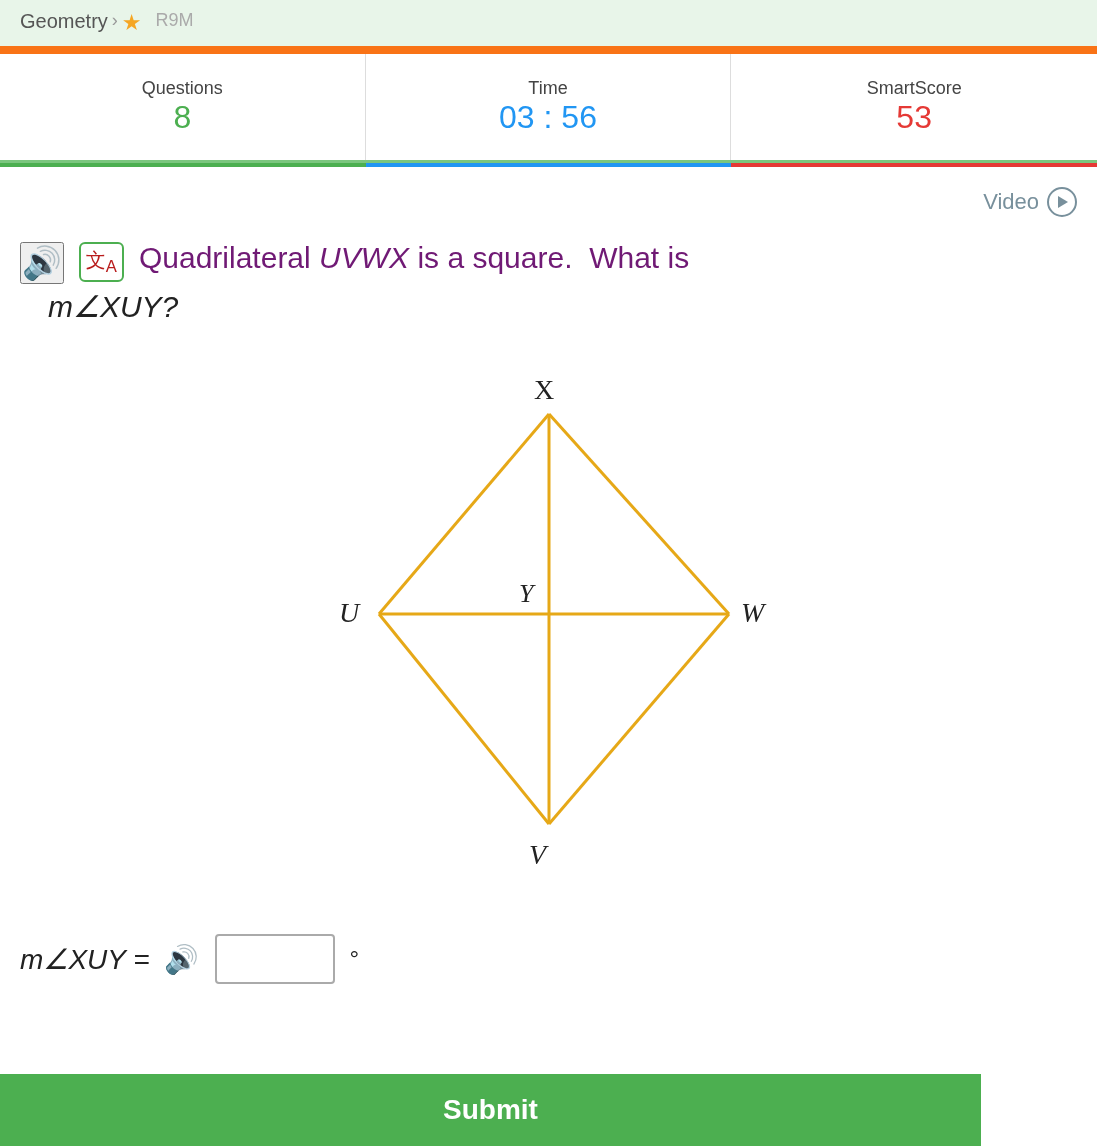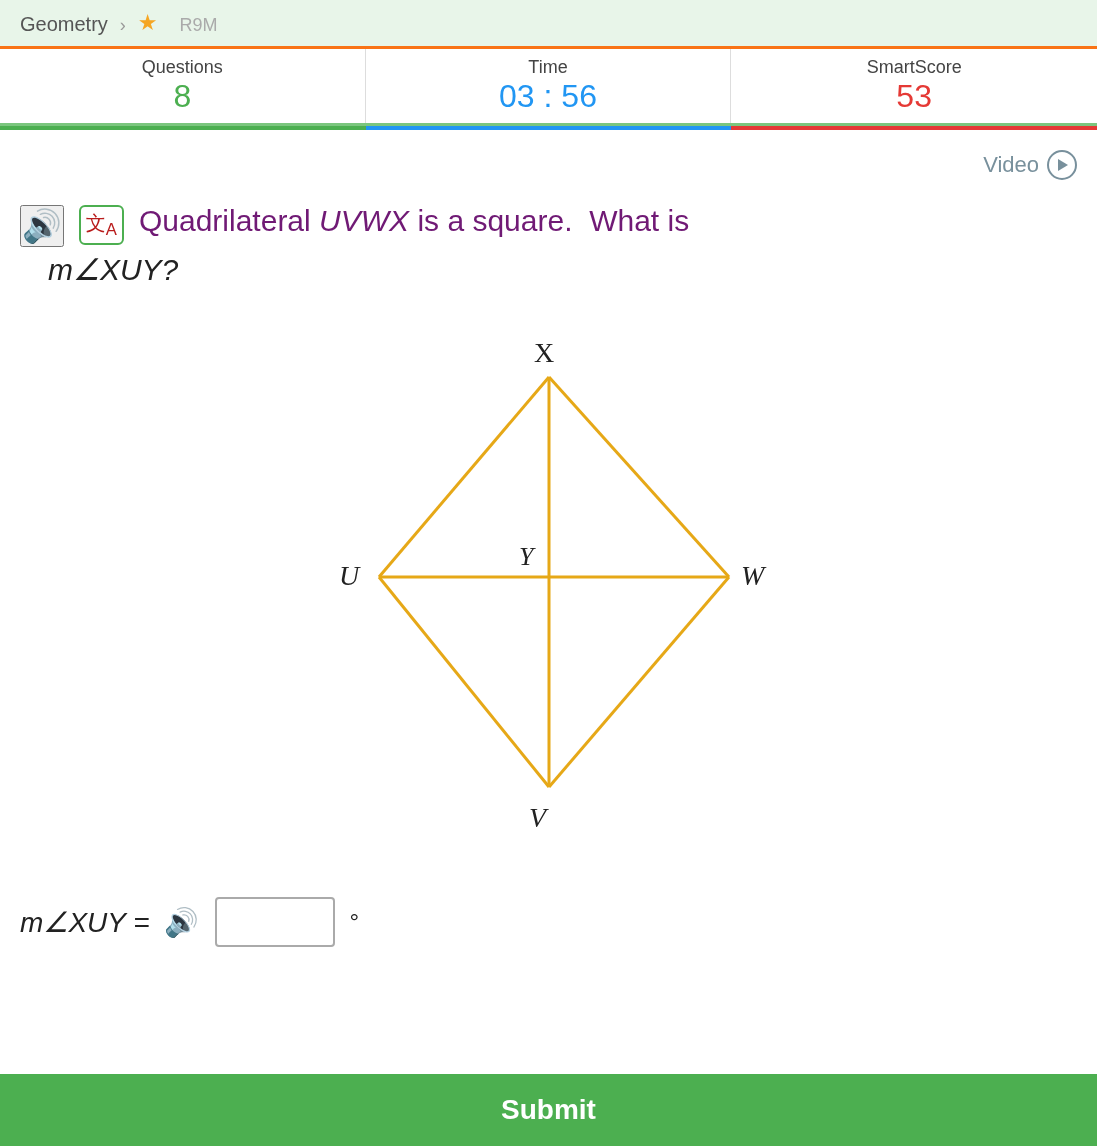--- a/index.html
+++ b/index.html
@@ -7,25 +7,25 @@
       font-family: -apple-system, BlinkMacSystemFont, 'Segoe UI', sans-serif;
       background: #fff;
       width: 1097px;
       min-height: 1146px;
       overflow-x: hidden;
     }
 
     
     .top-bar {
       background: #e8f5e9;
-      border-bottom: 3px solid #f97316;
+      border-bottom: 8px solid #f97316;
       padding: 10px 20px;
       display: flex;
-      align-items: flex-end;
-      gap: 12px;
+      align-items: flex-start;
+      gap: 4px;
     }
     .breadcrumb-geometry {
       color: #555;
       font-size: 20px;
     }
     .breadcrumb-chevron {
       color: #999;
       font-size: 18px;
     }
     .star-icon {
@@ -43,21 +43,21 @@
       margin-left: 10px;
     }
 
     
     .stats-row {
       display: grid;
       grid-template-columns: 1fr 1fr 1fr;
       border-bottom: 3px solid #7bc67e;
     }
     .stat-cell {
-      padding: 8px 10px;
+      padding: 24px 10px;
       text-align: center;
       border-right: 1px solid #ddd;
     }
     .stat-cell:last-child { border-right: none; }
     .stat-label {
       font-size: 18px;
       color: #444;
       font-weight: 400;
     }
     .stat-value-green {
@@ -213,21 +213,21 @@
     .degree-symbol {
       font-size: 24px;
       color: #222;
     }
 
     
     .bottom-btn {
       position: fixed;
       bottom: 0;
       left: 0;
-      width: 1097px;
+      width: 981px;
       background: #4caf50;
       color: white;
       font-size: 28px;
       font-weight: 600;
       padding: 20px;
       text-align: center;
       cursor: pointer;
       border: none;
     }
   </style>

